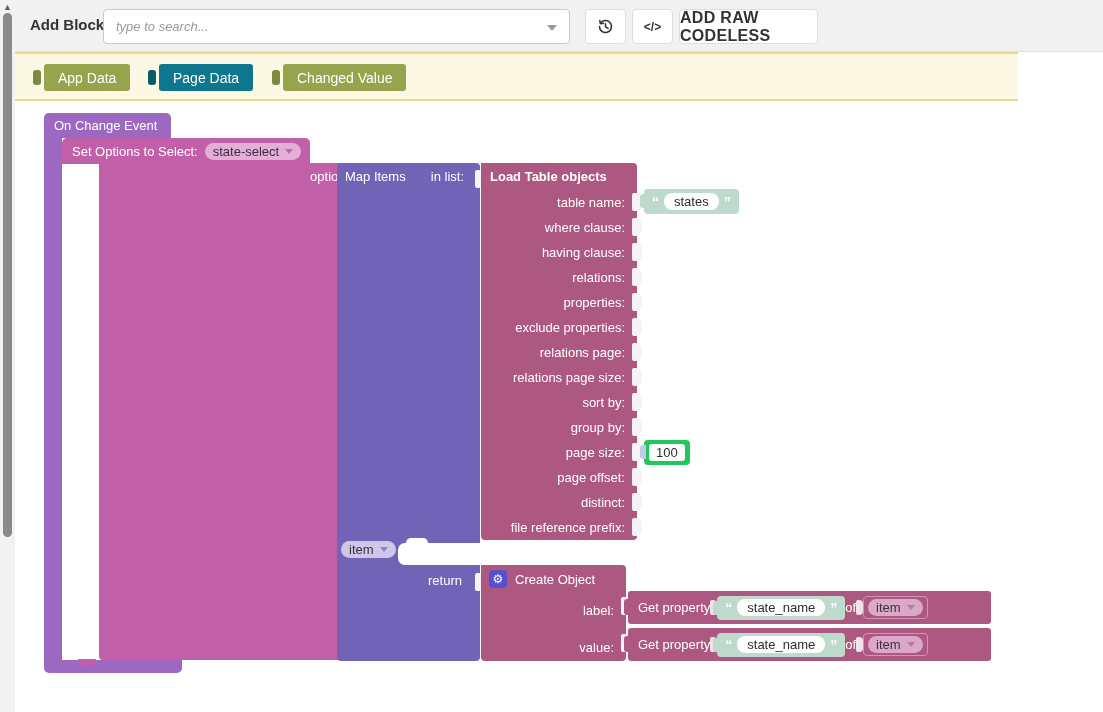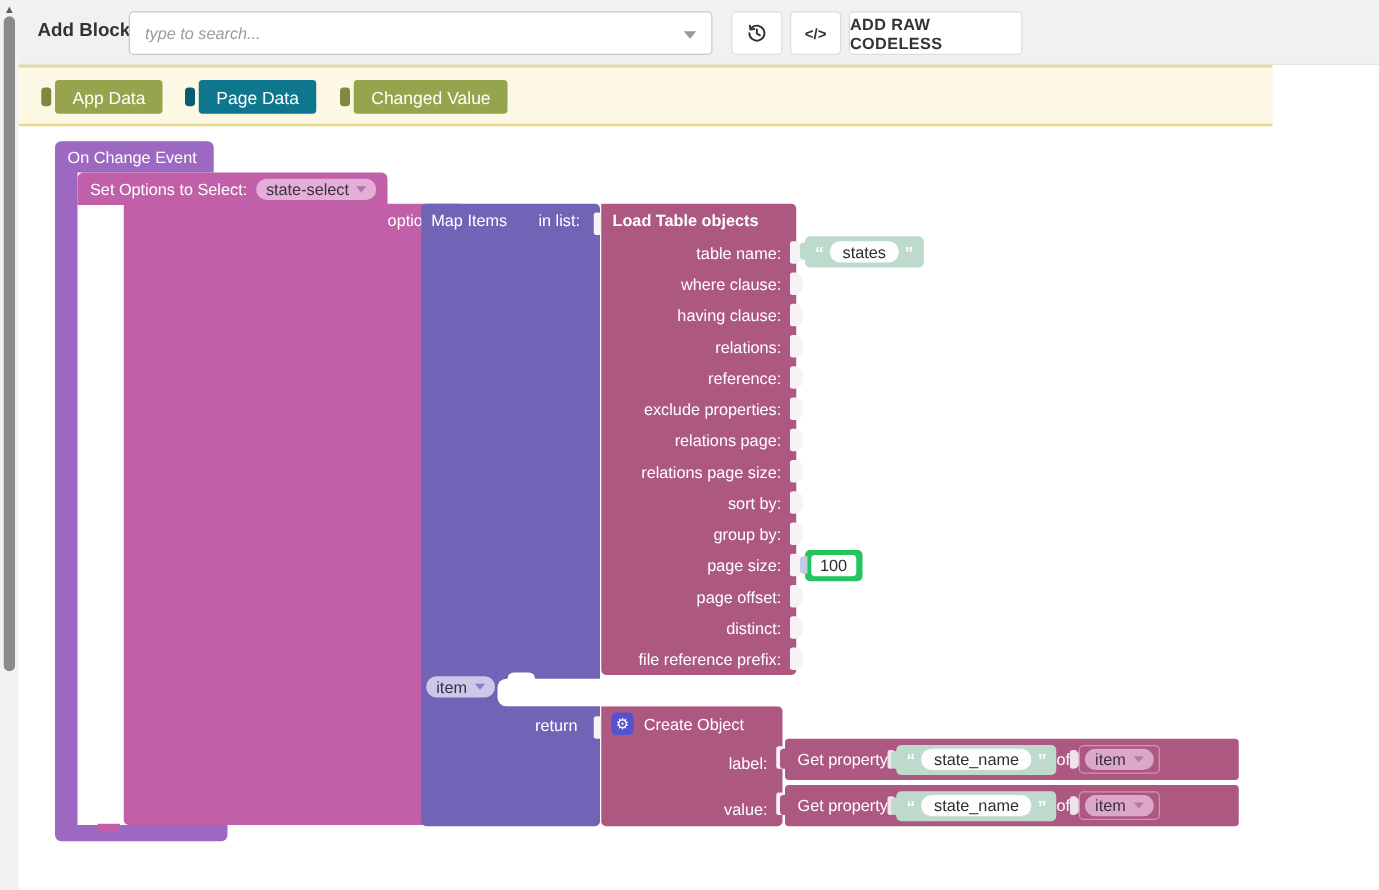--- a/index.html
+++ b/index.html
@@ -23,21 +23,21 @@
   #search-input { width:100%; height:100%; border:none; outline:none; background:transparent;
     padding:0 30px 0 12px; font-size:13px; color:#333; font-family:"Liberation Sans", sans-serif; }
   #search-input::placeholder { font-style:italic; color:#9a9a9a; }
   #search-caret { right:12px; top:15px; width:0; height:0;
     border-left:5px solid transparent; border-right:5px solid transparent;
     border-top:6px solid #999; }
   .tbtn { top:9px; height:35px; background:#fff; border:1px solid #ddd; border-radius:4px;
     display:flex; align-items:center; justify-content:center; color:#333; }
   #btn-history { left:570px; width:41px; }
   #btn-code { left:617px; width:41px; font-size:12px; font-weight:bold; }
-  #btn-raw { left:664px; width:139px; font-size:13px; font-weight:600; letter-spacing:.3px; }
+  #btn-raw { left:664px; width:139px; font-size:16px; font-weight:600; letter-spacing:.3px; }
 
   
   #band { left:15px; top:52px; width:1003px; height:49px; background:#fcf8e3;
     border-top:2px solid #e7da8e; border-bottom:2px solid #e7da8e; }
   .pz { position:absolute; top:10px; height:27px; border-radius:3px;
     display:flex; align-items:center; padding:0 14px; color:#fff; font-size:14px;
     background:var(--c); }
   .pz::before { content:''; position:absolute; left:-11px; top:6px; width:8px; height:15px;
     border-radius:3px; background:var(--cd); }
   #pz0 { left:29px; --c:#96a44d; --cd:#7d893f; }
@@ -189,21 +189,21 @@
       </div>
     <div class="lrow">
         <span class="wtxt">having clause:</span>
         <span class="sockr"></span>
       </div>
     <div class="lrow">
         <span class="wtxt">relations:</span>
         <span class="sockr"></span>
       </div>
     <div class="lrow">
-        <span class="wtxt">reference:</span>
+        <span class="wtxt">properties:</span>
         <span class="sockr"></span>
       </div>
     <div class="lrow">
         <span class="wtxt">exclude properties:</span>
         <span class="sockr"></span>
       </div>
     <div class="lrow">
         <span class="wtxt">relations page:</span>
         <span class="sockr"></span>
       </div>

